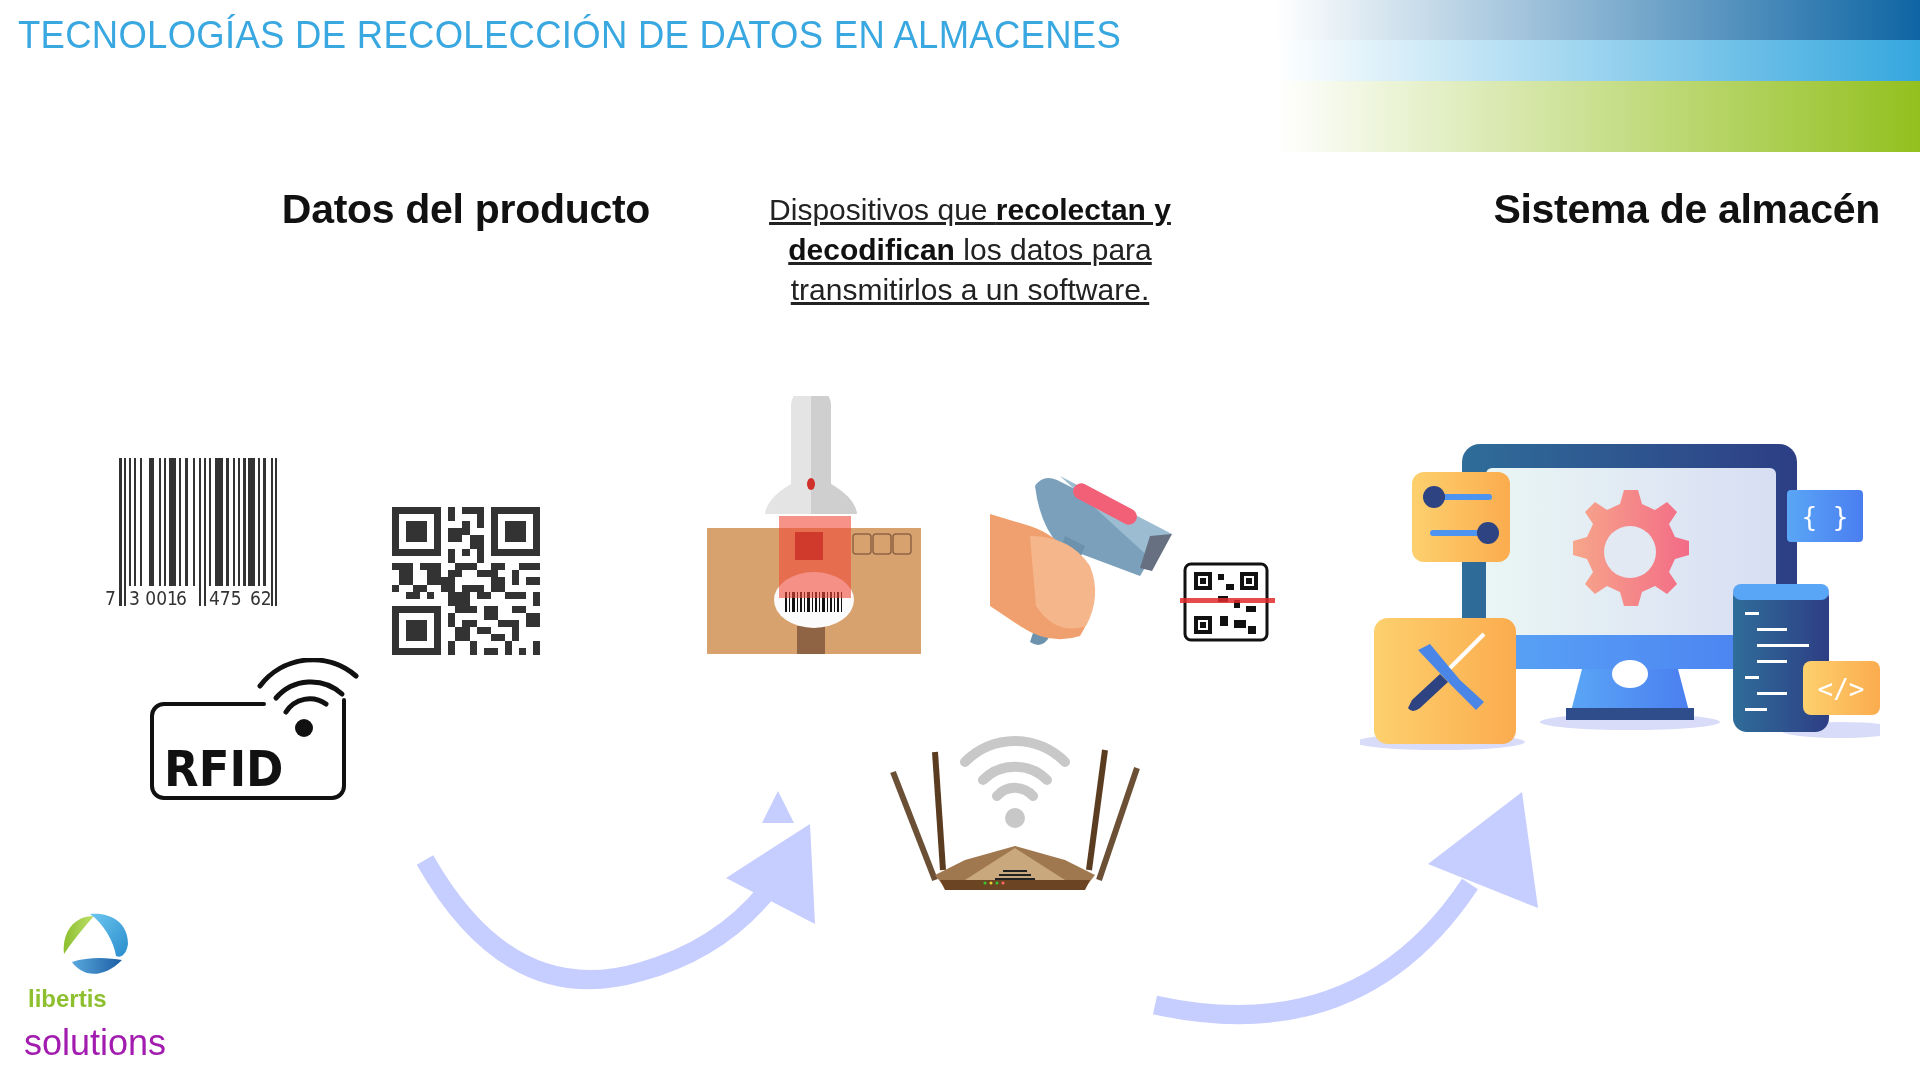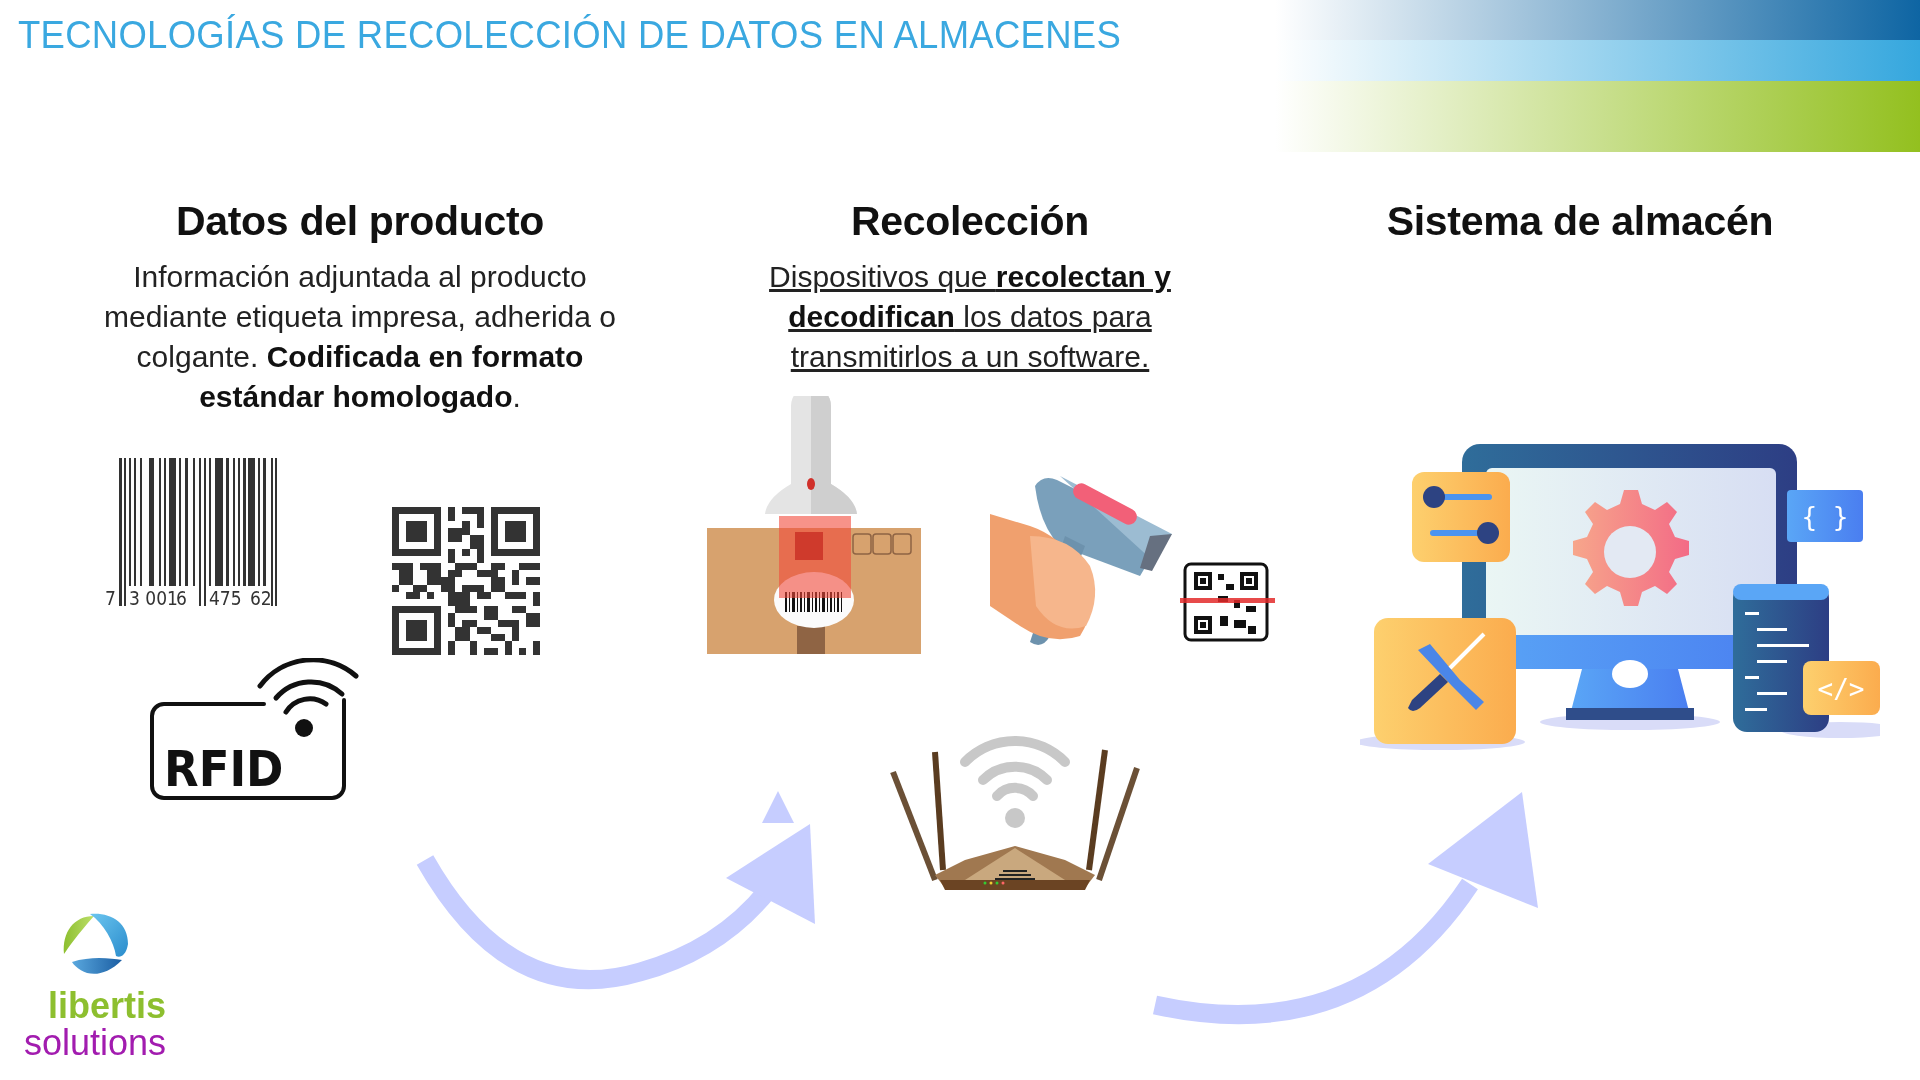--- a/index.html
+++ b/index.html
@@ -17,57 +17,53 @@
     white-space:nowrap;
   }
   .bands { position:absolute; left:1275px; top:0; width:645px; height:152px; }
   .band { position:absolute; left:0; width:100%; }
   .band-1 { top:0; height:40px; }
   .band-2 { top:40px; height:41px; }
   .band-3 { top:81px; height:71px; }
 
   .col { position:absolute; text-align:center; }
   .col h2 {
-    margin:12px; font-size:41px; font-weight:700; color:#111;
-    font-family:"Liberation Sans", sans-serif; letter-spacing:-0.3px;
+    margin:0; font-size:41px; font-weight:700; color:#111;
+    font-family:"Liberation Sans", sans-serif; letter-spacing:-0.3px;text-align:right;
   }
   .col p {
     margin:4px 0 0 0; font-size:30px; line-height:40px; font-weight:400; color:#222;
     font-family:"Liberation Sans", sans-serif;
   }
   .col p b { font-weight:700; color:#111; }
 
   .col-1 { left:70px; top:186px; width:580px; }
   .col-2 { left:720px; top:186px; width:500px; }
   .col-3 { left:1280px; top:186px; width:600px; }
 
   .art { position:absolute; }
-  .logo-text-1 { position:absolute; left:48px; top:985px; font-size:36px; font-weight:700; color:#8dbf2f; }
+  .logo-text-1 { position:absolute; left:28px; top:985px; font-size:24px; font-weight:700; color:#8dbf2f; }
   .logo-text-2 { position:absolute; left:24px; top:1022px; font-size:36px; color:#a21caf; }
 </style>
 </head>
 <body>
 
 <div class="title">TECNOLOGÍAS DE RECOLECCIÓN DE DATOS EN ALMACENES</div>
 
 <div class="bands">
   <div class="band band-1" style="background: linear-gradient(to right, rgb(255, 255, 255), rgb(14, 101, 163));"></div>
   <div class="band band-2" style="background: linear-gradient(to right, rgb(255, 255, 255), rgb(53, 167, 222));"></div>
   <div class="band band-3" style="background: linear-gradient(to right, rgb(255, 255, 255), rgb(147, 192, 31));"></div>
 </div>
 
 <div class="col col-1">
   <h2>Datos del producto</h2>
-  <p>
-    <span>Información adjuntada al producto mediante etiqueta impresa, adherida o colgante. </span><b>Codificada en formato estándar homologado</b><span>.</span>
-  </p>
 </div>
 
 <div class="col col-2">
-  <h2>Recolección</h2>
   <p style="padding:0 10px;text-decoration:underline;">
     <span>Dispositivos que </span><b>recolectan y decodifican</b><span> los datos para transmitirlos a un software.</span>
   </p>
 </div>
 
 <div class="col col-3">
   <h2>Sistema de almacén</h2>
 </div>
 
 <div class="art" style="left:105px; top:458px; width:200px; height:150px;">

